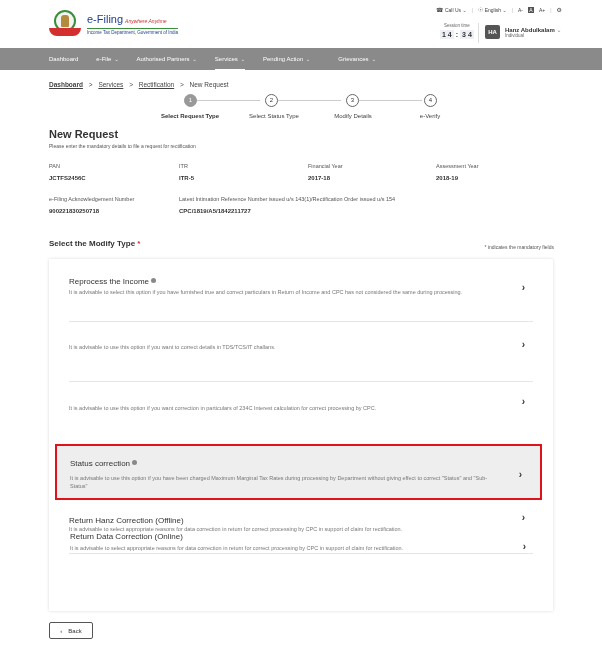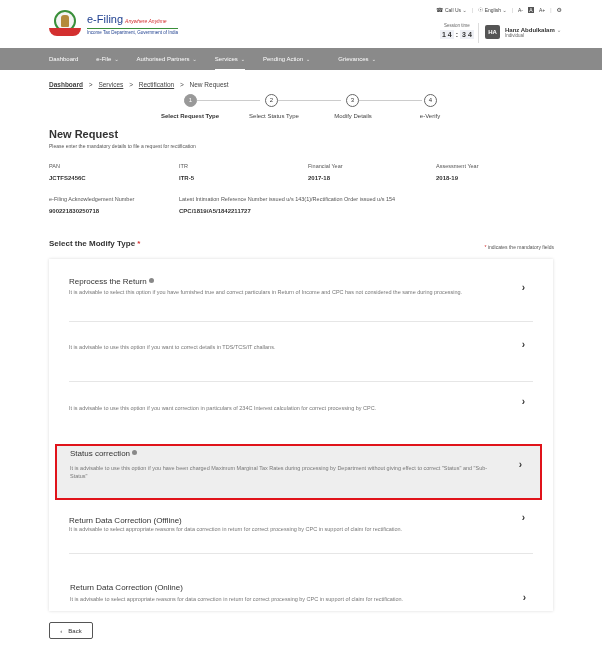--- a/index.html
+++ b/index.html
@@ -169,53 +169,53 @@
 
 <div class="section-title">
   <span>Select the Modify Type</span> <span class="req">*</span>
 </div>
 <div class="mand-note">
   <span class="req">*</span> <span>indicates the mandatory fields</span>
 </div>
 
 <div class="card">
   <div class="option" style="top:18px;">
-    <div class="opt-title"><span>Reprocess the Return</span><span class="info"></span></div>
+    <div class="opt-title"><span>Reprocess the Income</span><span class="info"></span></div>
     <div class="opt-desc">It is advisable to select this option if you have furnished true and correct particulars in Return of Income and CPC has not considered the same during processing.</div>
     <span class="arrow" style="top:5px;">›</span>
   </div>
   <div class="divider" style="top:62px;"></div>
 
   <div class="option" style="top:82px;">
     <div class="opt-desc">It is advisable to use this option if you want to correct details in TDS/TCS/IT challans.</div>
     <span class="arrow" style="top:-2px;">›</span>
   </div>
   <div class="divider" style="top:122px;"></div>
 
   <div class="option" style="top:143px;">
     <div class="opt-desc">It is advisable to use this option if you want correction in particulars of 234C Interest calculation for correct processing by CPC.</div>
     <span class="arrow" style="top:-6px;">›</span>
   </div>
 </div>
 
 <div class="highlight"></div>
-<div class="option" style="left:70px;top:449px;width:458px;">
+<div class="option" style="left:70px;top:459px;width:458px;">
   <div class="opt-title"><span>Status correction</span><span class="info"></span></div>
   <div class="opt-desc" style="margin-top:6px;">It is advisable to use this option if you have been charged Maximum Marginal Tax Rates during processing by Department without giving effect to correct "Status" and "Sub-Status"</div>
   <span class="arrow" style="top:10px;right:6px;">›</span>
 </div>
 
 <div class="option" style="left:69px;top:516px;width:464px;">
-  <div class="opt-title">Return Data Correction (Offline)</div>
+  <div class="opt-title">Return Hanz Correction (Offline)</div>
   <div class="opt-desc" style="margin-top:0;width:440px;">It is advisable to select appropriate reasons for data correction in return for correct processing by CPC in support of claim for rectification.</div>
   <span class="arrow" style="top:-4px;">›</span>
 </div>
 <div class="divider" style="left:69px;top:553px;"></div>
 
-<div class="option" style="left:70px;top:583px;width:464px;">
+<div class="option" style="left:70px;top:532px;width:464px;">
   <div class="opt-title">Return Data Correction (Online)</div>
   <div class="opt-desc" style="margin-top:3px;width:440px;">It is advisable to select appropriate reasons for data correction in return for correct processing by CPC in support of claim for rectification.</div>
   <span class="arrow" style="top:9px;">›</span>
 </div>
 
 <div class="back-btn">
   <span>‹</span>
   <span>Back</span>
 </div>
 

